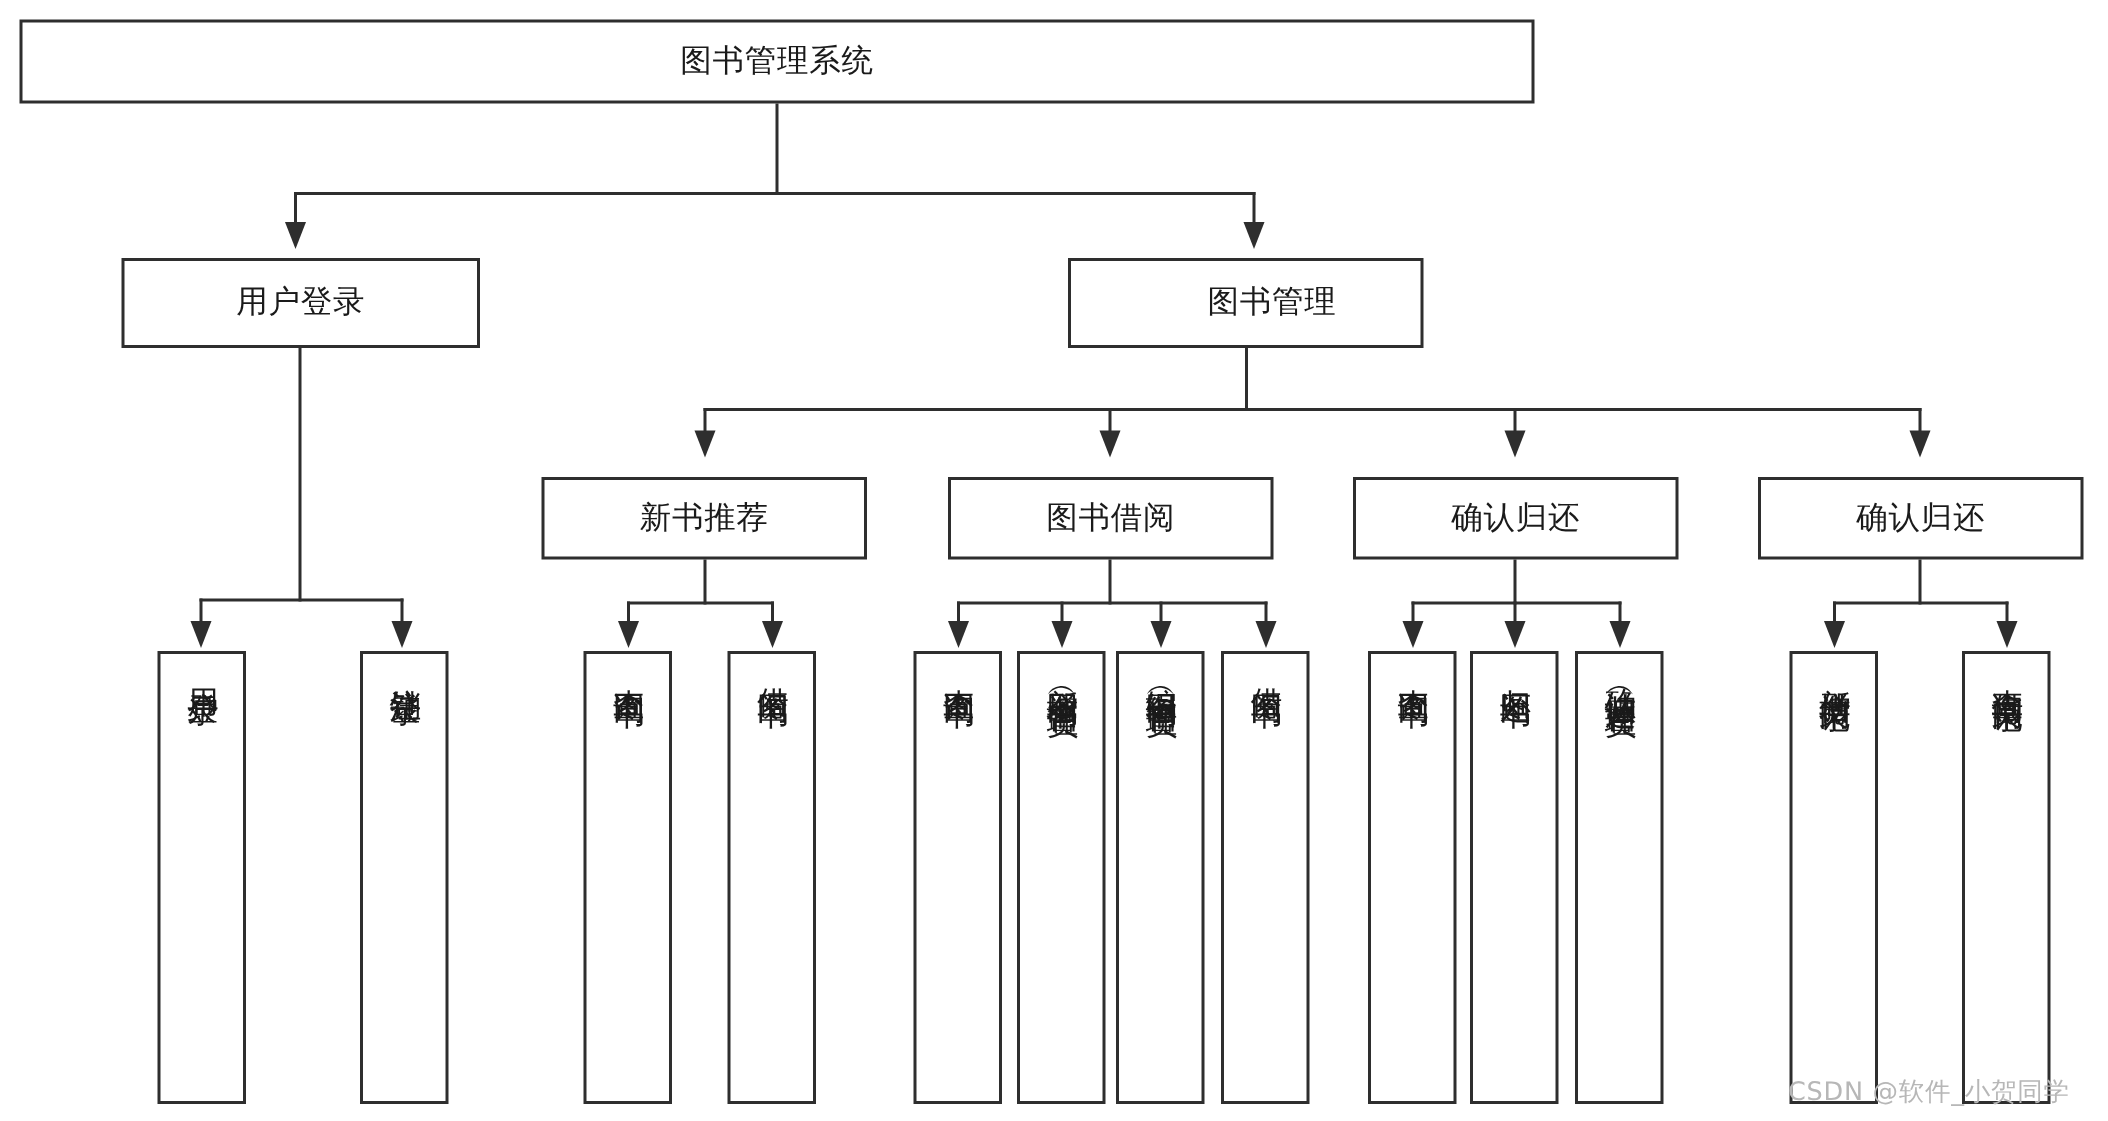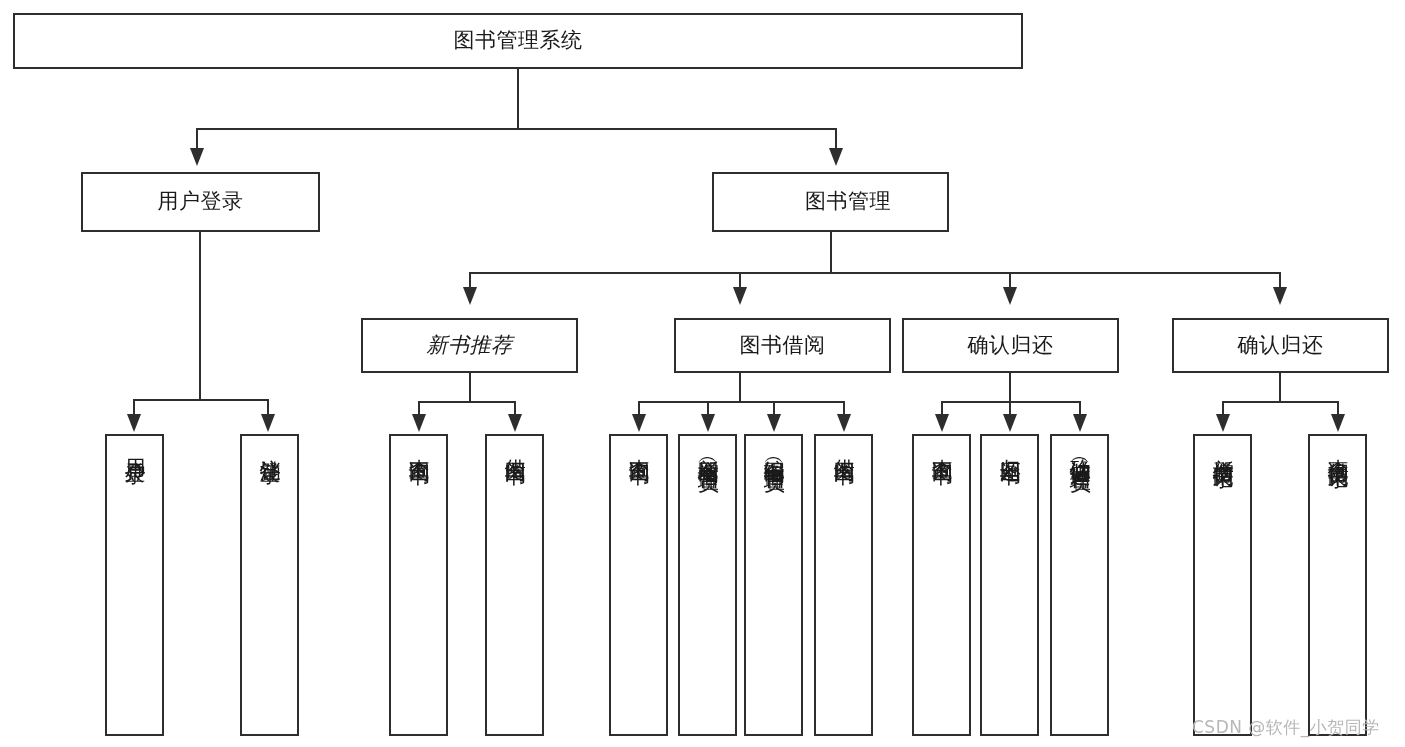--- a/index.html
+++ b/index.html
@@ -112,24 +112,24 @@
   <div class="edge-h" style="left:469px; top:272px; width:812px; height:2px;"></div>
   <div class="edge-v" style="left:469px; top:272px; width:2px; height:18px;"></div>
   <div class="arrow" style="left:463px; top:287px;"></div>
   <div class="edge-v" style="left:739px; top:272px; width:2px; height:18px;"></div>
   <div class="arrow" style="left:733px; top:287px;"></div>
   <div class="edge-v" style="left:1009px; top:272px; width:2px; height:18px;"></div>
   <div class="arrow" style="left:1003px; top:287px;"></div>
   <div class="edge-v" style="left:1279px; top:272px; width:2px; height:18px;"></div>
   <div class="arrow" style="left:1273px; top:287px;"></div>
 
-  <div class="node horiz" style="left:361px; top:318px; width:217px; height:55px;font-style:italic;">
+  <div class="node horiz" style="left:361px; top:318px; width:217px; height:55px;">
     <span>新书推荐</span>
   </div>
-  <div class="node horiz" style="left:632px; top:318px; width:217px; height:55px;margin-left:42px;">
+  <div class="node horiz" style="left:632px; top:318px; width:217px; height:55px;">
     <span>图书借阅</span>
   </div>
   <div class="node horiz" style="left:902px; top:318px; width:217px; height:55px;">
     <span>确认归还</span>
   </div>
   <div class="node horiz" style="left:1172px; top:318px; width:217px; height:55px;">
     <span>确认归还</span>
   </div>
 
   <div class="edge-v" style="left:469px; top:373px; width:2px; height:30px;"></div>

